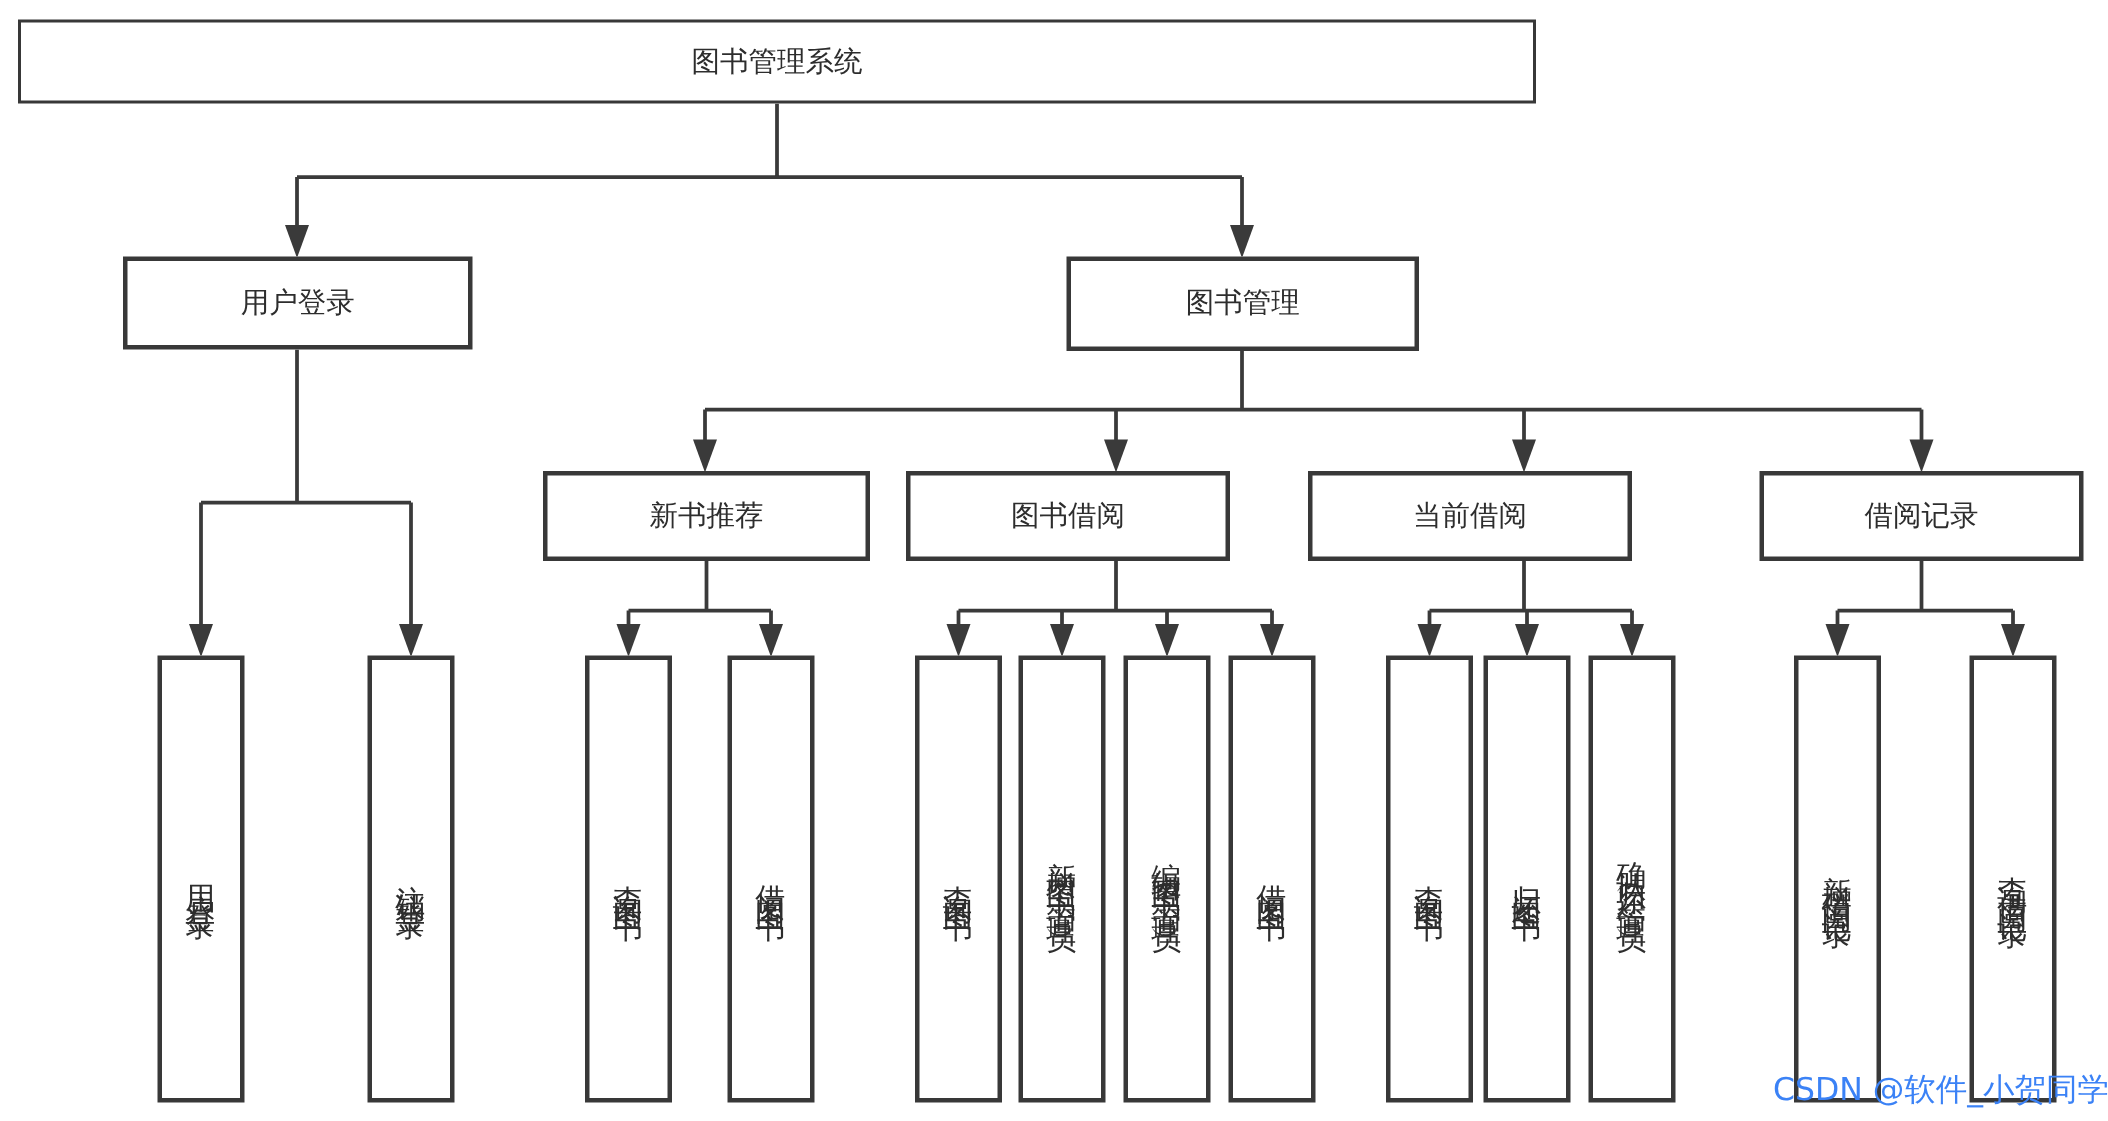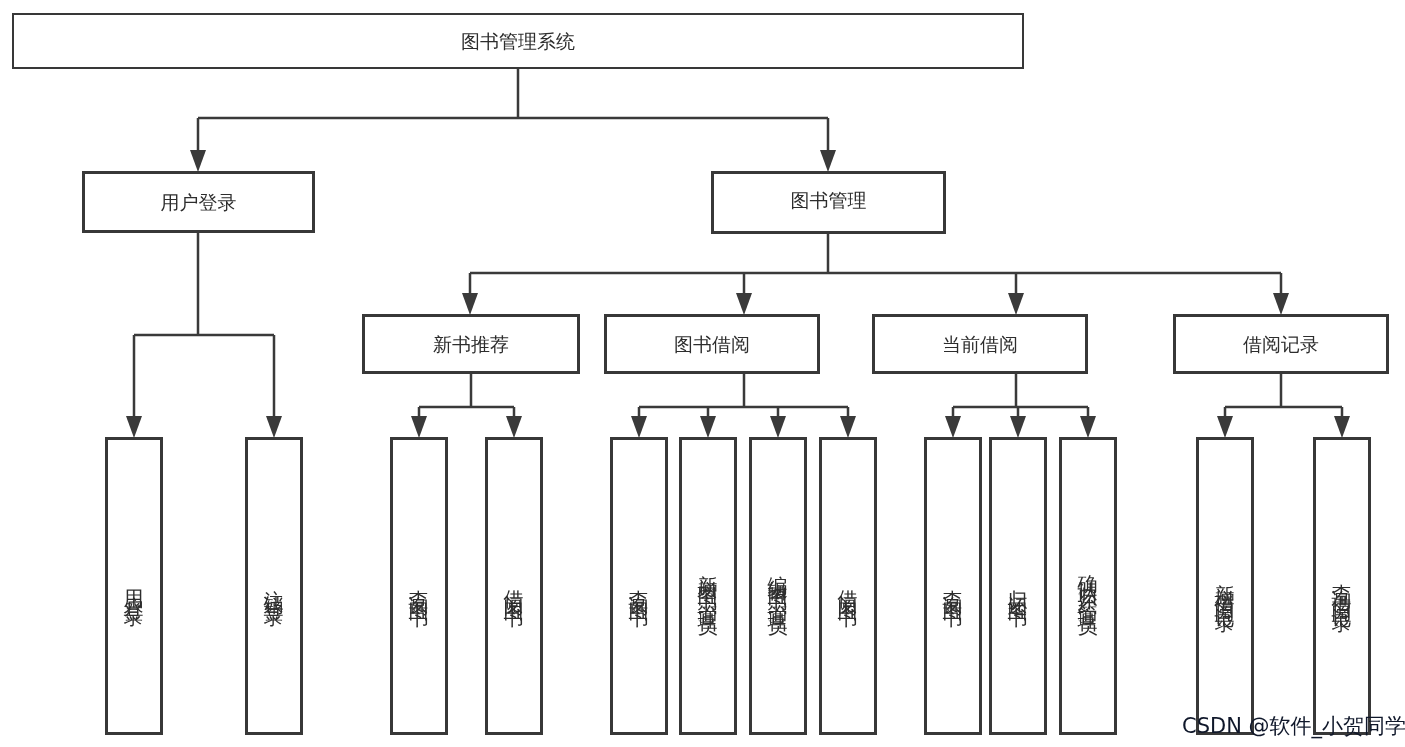--- a/index.html
+++ b/index.html
@@ -7,37 +7,37 @@
   body { font-family:"DejaVu Sans","Liberation Sans",sans-serif; }
   .canvas { position:relative; width:1405px; height:747px; background:#ffffff; overflow:hidden; }
   svg.connectors { position:absolute; left:0; top:0; width:1405px; height:747px; }
   svg.connectors path.lines { fill:none; stroke:#3a3a3a; stroke-width:2.5; }
   svg.connectors polygon { fill:#3a3a3a; }
   .box { position:absolute; background:#ffffff; border:3px solid #383838;
          display:flex; align-items:center; justify-content:center;
          color:#2d2d2d; font-size:19px; line-height:1.2; z-index:2; }
   .box.root { border-width:2px; left:12px; top:13px; width:1012px; height:56px; }
   #box-l2-0 { left:82px;  top:171px; width:233px; height:62px; }
-  #box-l2-1 { left:711px; top:171px; width:235px; height:63px;font-family:Liberation Mono, monospace; }
+  #box-l2-1 { left:711px; top:171px; width:235px; height:63px; }
   #box-l3-0 { left:362px;  top:314px; width:218px; height:60px;align-items:center; }
   #box-l3-1 { left:604px;  top:314px; width:216px; height:60px; }
   #box-l3-2 { left:872px;  top:314px; width:216px; height:60px; }
   #box-l3-3 { left:1173px; top:314px; width:216px; height:60px; }
   .box.leaf { top:437px; width:58px; height:298px; font-size:20px; }
   .box.leaf .vtext { writing-mode:vertical-rl; text-orientation:mixed;
                      letter-spacing:6px; line-height:1; white-space:nowrap; }
   #leaf-0  { left:105px; }  #leaf-1  { left:245px; }
   #leaf-2  { left:390px; }  #leaf-3  { left:485px; }
   #leaf-4  { left:610px; }  #leaf-5  { left:679px; }
   #leaf-6  { left:749px; }  #leaf-7  { left:819px; }
   #leaf-8  { left:924px; }  #leaf-9  { left:989px; }
   #leaf-10 { left:1059px; } #leaf-11 { left:1196px; }
   #leaf-12 { left:1313px; }
   .watermark { position:absolute; left:1182px; top:712px; z-index:5;
-               color:#0f172a; font-size:21px; white-space:nowrap; }
+               color:#3b82f6; font-size:21px; white-space:nowrap; }
 </style>
 </head>
 <body>
 
 <div class="canvas">
 
   <svg class="connectors" viewBox="0 0 1405 747" aria-hidden="true">
     <path class="lines" d="
       M518,69 V118 M198,118 H828 M198,118 V152 M828,118 V152
       M198,233 V335 M134,335 H274 M134,335 V419 M274,335 V419

